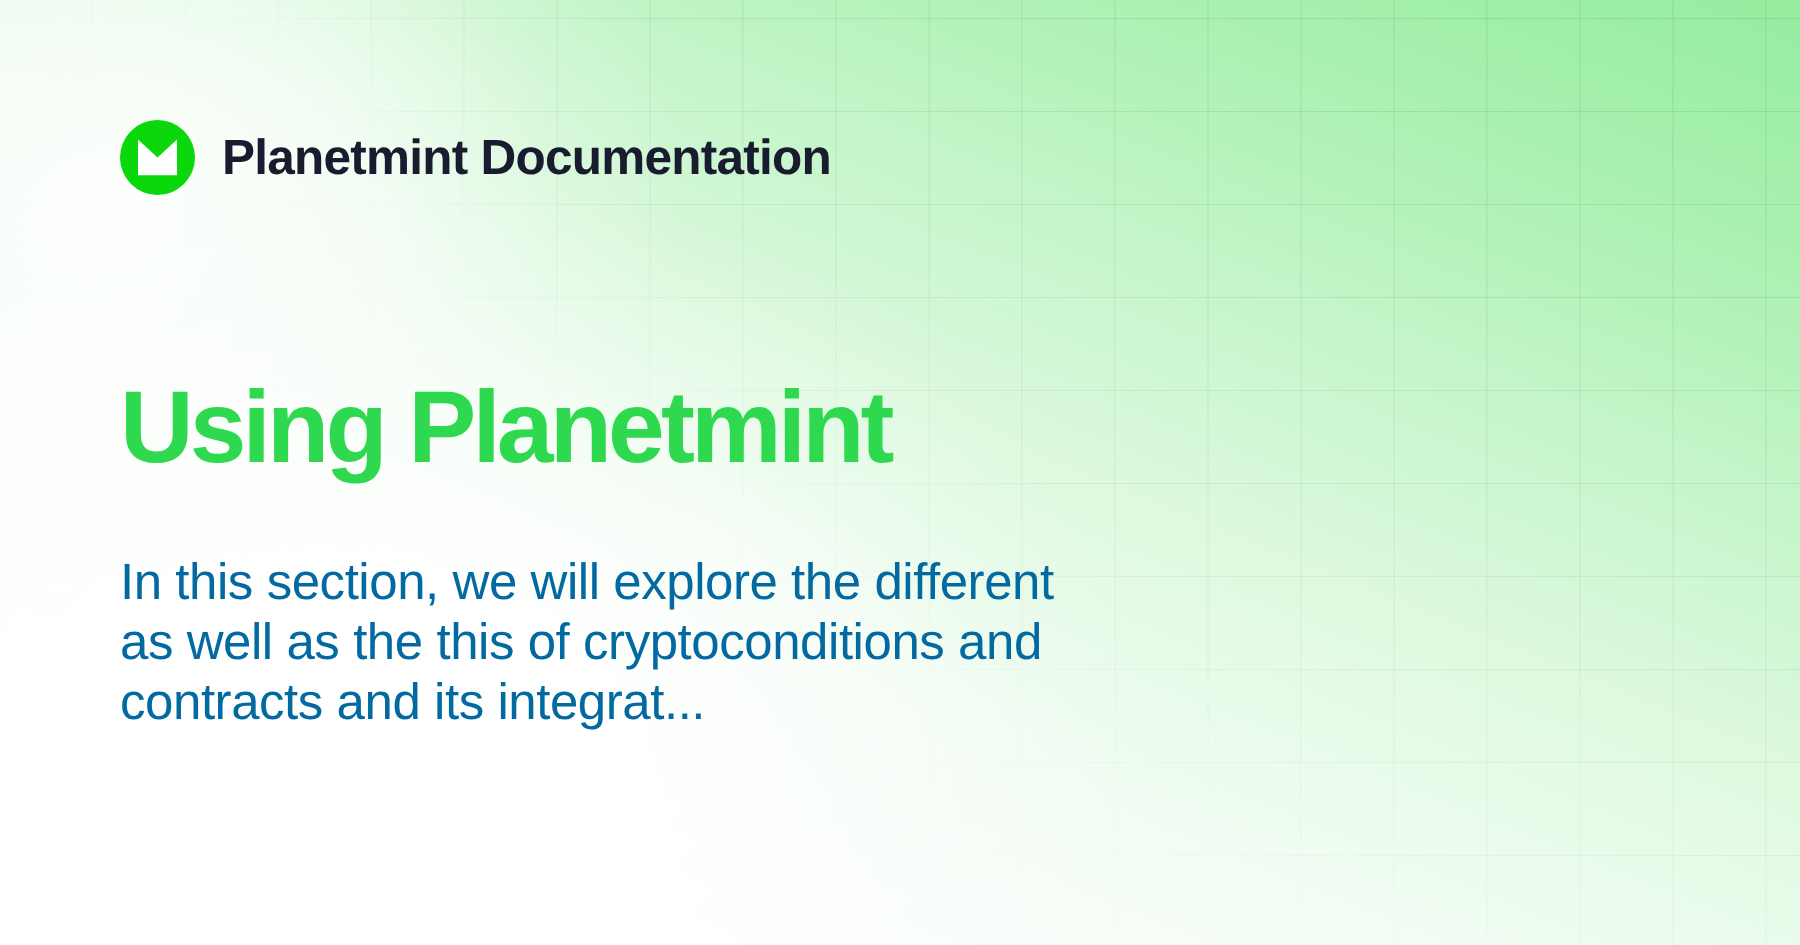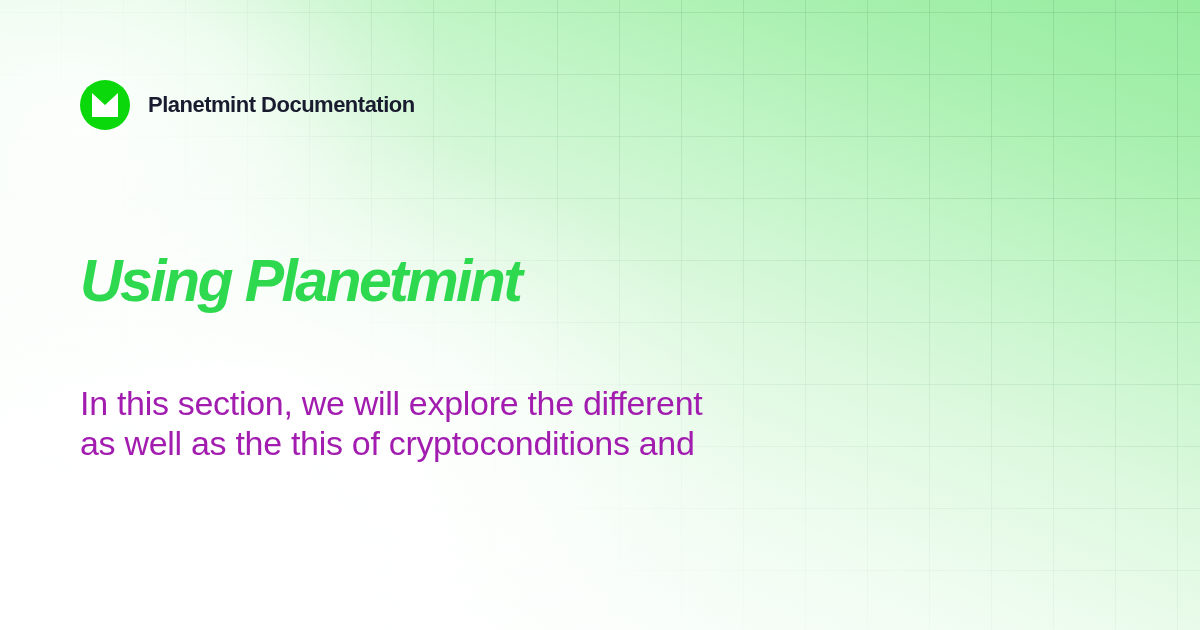--- a/index.html
+++ b/index.html
@@ -121,53 +121,52 @@
     background: #0ad80a;
     display: flex;
     align-items: center;
     justify-content: center;
     flex: none;
   }
 
   .brand-logo svg { display: block; }
 
   .brand-title {
-    font-size: 22px;
+    font-size: 33px;
     font-weight: 700;
     letter-spacing: -0.5px;
     color: #191b2e;
     white-space: nowrap;
     text-align: center;
   }
 
   
   .headline {
     position: absolute;
     left: 80px;
     top: 251px;
-    font-size: 59px;
+    font-size: 68px;
     line-height: 1.02;
     font-weight: 700;
     letter-spacing: -2.6px;
     color: #2ed94f;
     white-space: nowrap;
-    font-style: italic;
   }
 
   
   .description {
     position: absolute;
     left: 80px;
-    top: 383px;
+    top: 368px;
     width: 800px;
     font-size: 34px;
     line-height: 40px;
     font-weight: 400;
     letter-spacing: -0.3px;
-    color: #a21caf;
+    color: #0369a1;
   }
 
   .description .line { display: block; white-space: nowrap; }
 </style>
 </head>
 <body>
 
 <div id="og-card">
 
   <div class="bg-gradient"></div>
@@ -184,16 +183,17 @@
         </svg>
       </span>
       <span class="brand-title">Planetmint Documentation</span>
     </div>
 
     <h1 class="headline">Using Planetmint</h1>
 
     <div class="description">
       <span class="line">In this section, we will explore the different</span>
       <span class="line">as well as the this of cryptoconditions and</span>
+      <span class="line">contracts and its integrat...</span>
     </div>
 
   </div>
 </div>
 
 </body></html>

